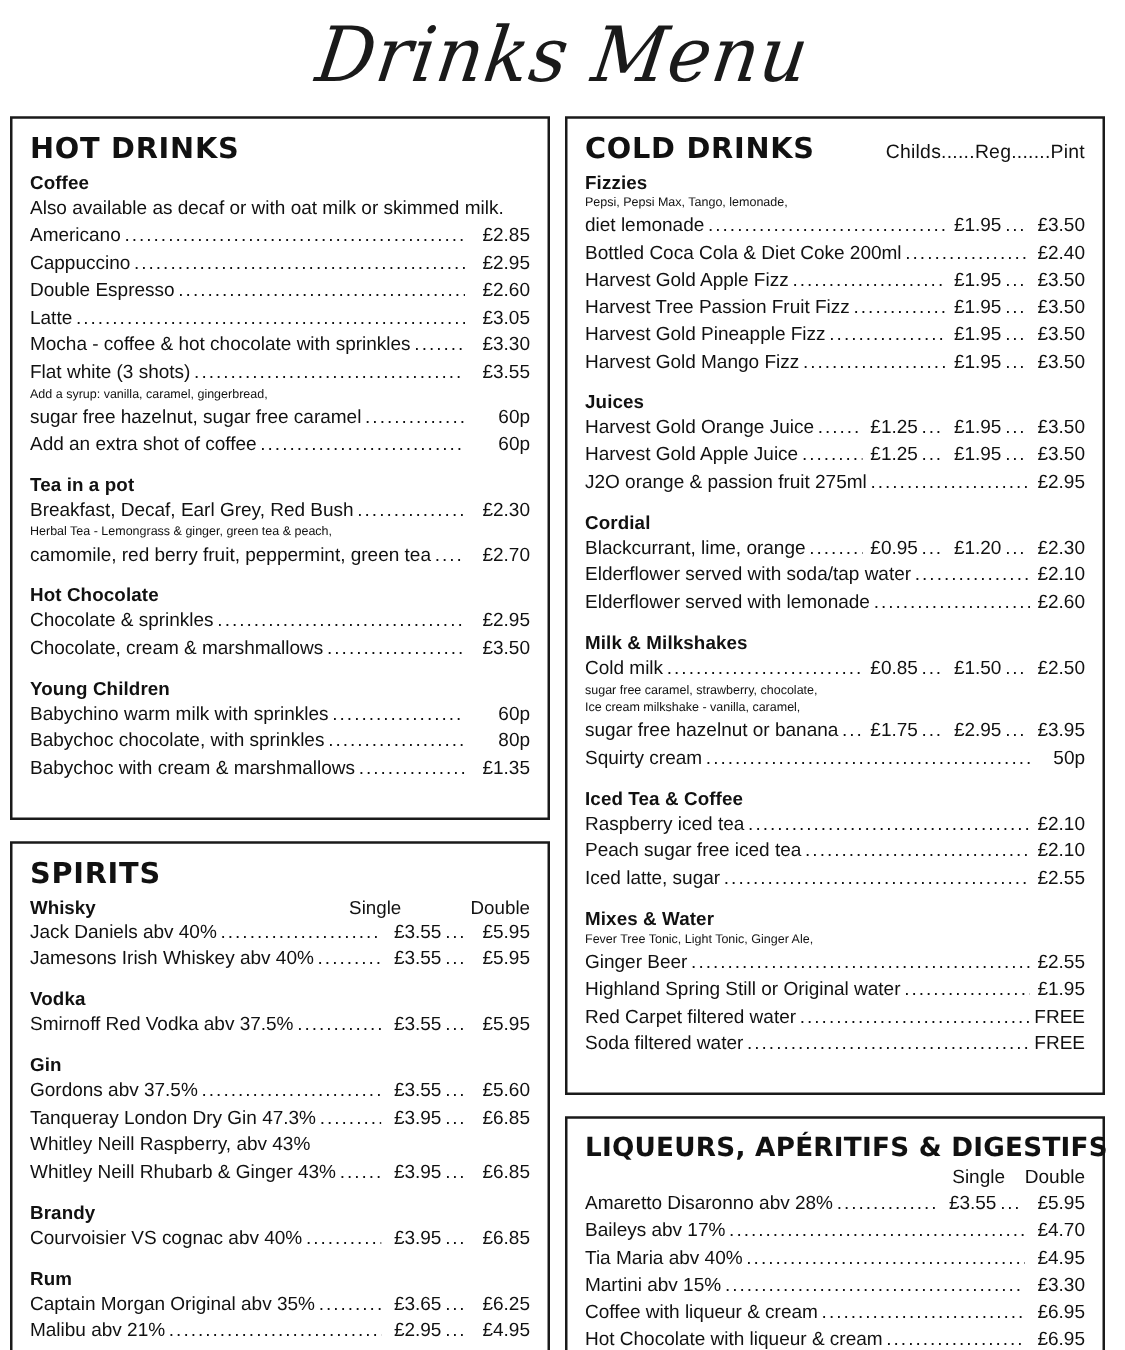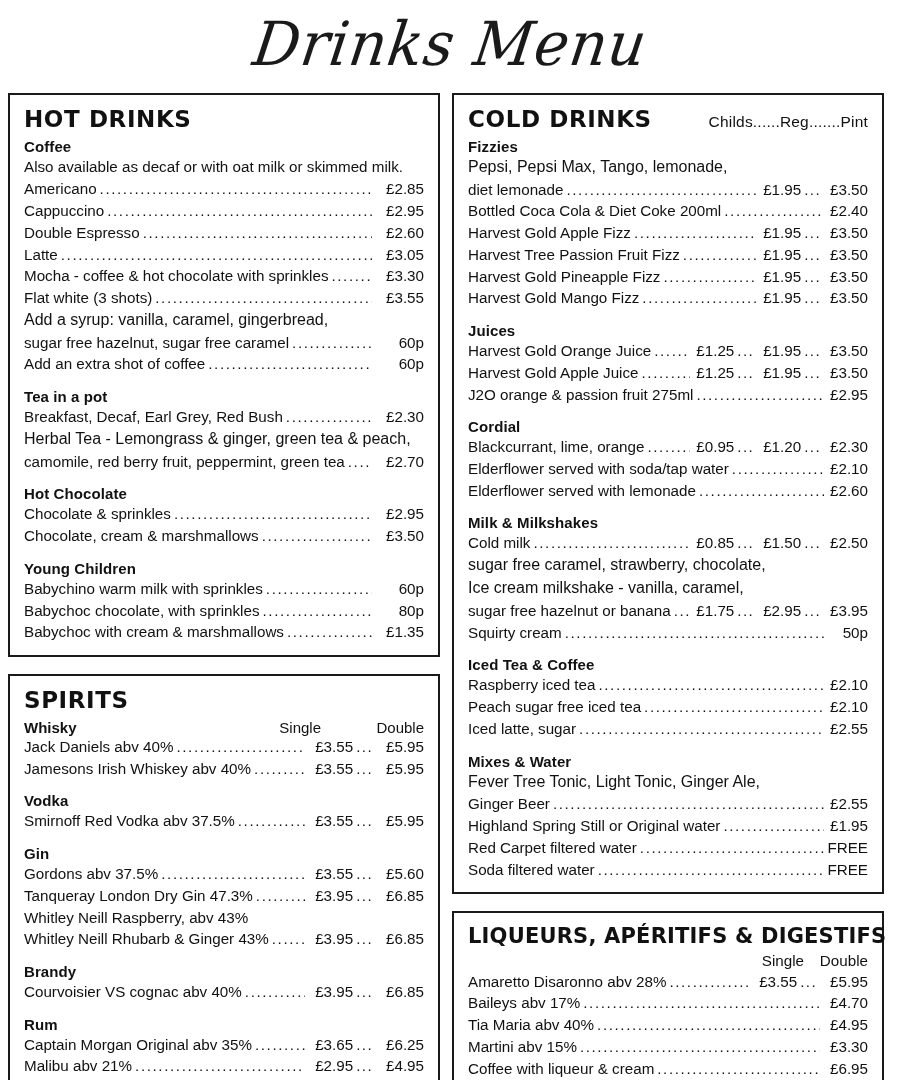--- a/index.html
+++ b/index.html
@@ -45,21 +45,21 @@
     display: flex;
     gap: 12px;
     padding: 5px 10px 0 8px;
   }
   .col { display: flex; flex-direction: column; gap: 17px; }
   .col-left  { width: 432px; }
   .col-right { width: 432px; }
 
   .panel {
     border: 2px solid #1a1a1a;
-    padding: 10px 14px 12px 14px;
+    padding: 10px 14px 28px 14px;
     background: #fff;
   }
 
   .panel-head {
     display: flex;
     align-items: baseline;
     justify-content: space-between;
   }
 
   h2.section-title {
@@ -116,21 +116,21 @@
     content: "........................................................................................................................";
   }
   .row.nolead .lead::after { content: ""; }
   .price {
     flex: 0 0 auto;
     text-align: right;
   }
   .sep { flex: 0 0 auto; padding: 0 3px; letter-spacing: 1.4px; }
 
   
-  .cont { font-size: 16px; line-height: 1.43; white-space: nowrap; }
+  .cont { font-size: 10px; line-height: 1.43; white-space: nowrap; }
 
   
   .p1 { width: 52px; }
 
   
   .ps { width: 48px; }
   .pd { width: 48px; }
 
   
   .pc { width: 44px; }

